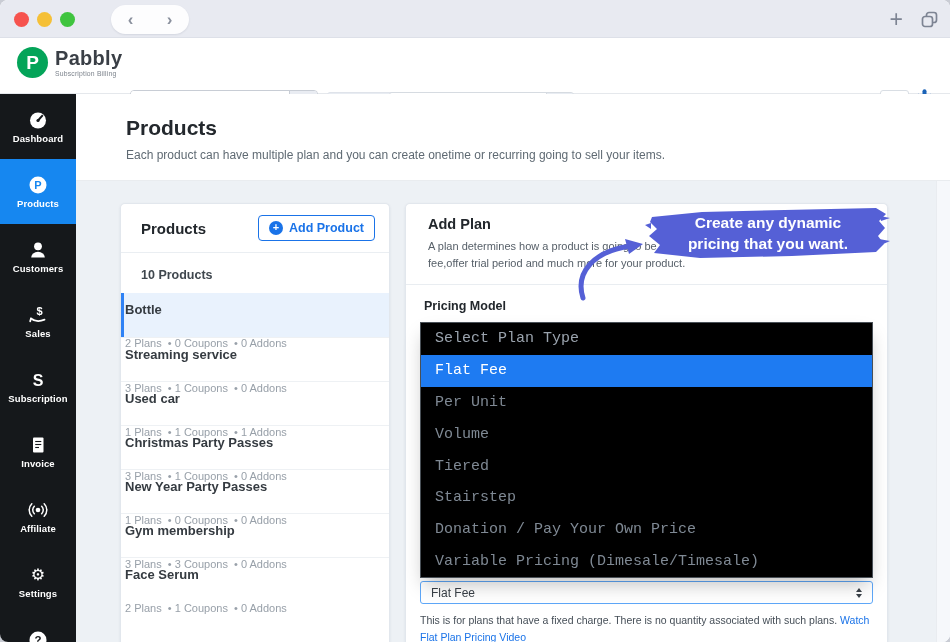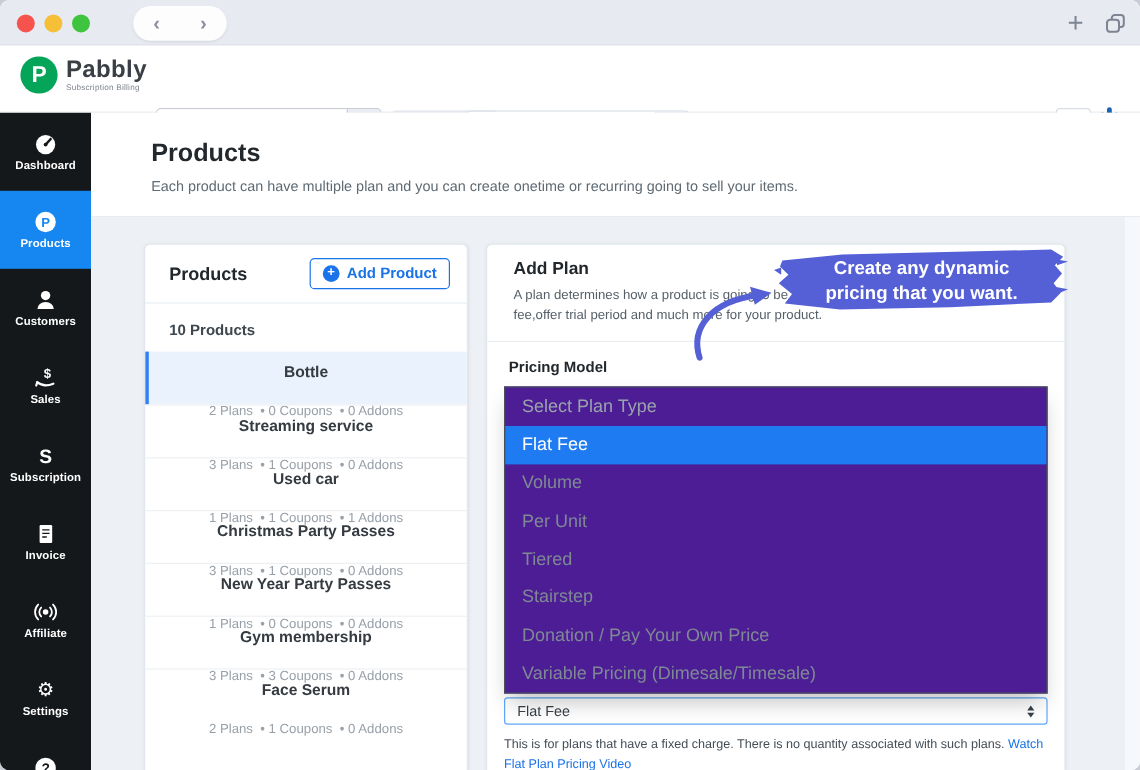--- a/index.html
+++ b/index.html
@@ -82,34 +82,34 @@
   
   .pl-head { display:flex; align-items:center; justify-content:space-between;
              padding:11px 14px 11px 20px; border-bottom:1px solid #eaeef2; }
   .pl-title { font-size:15px; font-weight:bold; color:#22272c; }
   .addbtn { display:flex; align-items:center; gap:6px; height:26px; padding:0 10px; background:#fff;
             border:1px solid #1a73e8; border-radius:4px; color:#1a73e8; font-size:12.5px;
             font-weight:bold; cursor:pointer; font-family:inherit; }
   .addbtn .plus { width:14px; height:14px; border-radius:50%; background:#1a73e8; color:#fff;
                   font-size:11px; line-height:13px; text-align:center; font-weight:bold; }
   .pl-count { padding:15px 20px 11px; font-size:12.5px; font-weight:700; color:#3f474e; }
-  .p-item { height:44px; padding:9px 4px 0; cursor:pointer; border-top:1px solid #eef1f4; position:relative;text-align:center; }
+  .p-item { height:44px; padding:9px 4px 0; cursor:pointer; border-top:1px solid #eef1f4; position:relative; }
   .p-name { font-size:13px; font-weight:600; color:#353b41; }
   .p-meta { font-size:11px; color:#98a0a9; margin-top:20px; white-space:pre; }
   .p-item.selected { background:#e9f2fd; border-top-color:#e9f2fd; }
   .p-item.selected::before { content:""; position:absolute; left:0; top:0; bottom:0; width:3px; background:#2f82f5; }
 
   
   .plan-head { padding:12px 22px 12px; border-bottom:1px solid #e9edf1; }
   .plan-title { font-size:14.5px; font-weight:bold; color:#22272c; }
   .plan-desc { font-size:11px; color:#565f68; line-height:1.55; margin-top:6px; width:445px; }
   .plan-body { padding:10px 14px 0; }
   .pm-label { font-size:12.5px; font-weight:bold; color:#22272c; margin:4px 0 0 4px; }
-  .listbox { margin-top:9px; border:1.5px solid #495057; background:#4c1d95;
-             box-shadow:0 10px 18px -4px rgba(0,0,0,.25); position:relative; z-index:5; }
+  .listbox { margin-top:9px; border:1.5px solid #495057; background:#000000;
+             box-shadow:0 10px 18px -4px rgba(0,0,0,.25); position:relative; z-index:5;font-family:Liberation Mono, monospace; }
   .opt { height:31.8px; display:flex; align-items:center; padding:0 14px; font-size:15px;
          color:#7f8994; cursor:pointer; }
   .opt-placeholder { color:#9aa3ad; }
   .opt-selected { background:#1e7bf2; color:#fff; }
   .selectbox { margin-top:3px; height:23px; border:1.5px solid #5ea7f8; border-radius:3px;
                display:flex; align-items:center; justify-content:space-between; padding:0 10px;
                font-size:12px; color:#3a4148; cursor:pointer; background:#fff; }
   .stepper { display:flex; flex-direction:column; gap:2px; }
   .stepper i { width:0; height:0; border-left:3.5px solid transparent; border-right:3.5px solid transparent; }
   .step-up { border-bottom:4px solid #3a4148; }
@@ -360,22 +360,22 @@
             <span>fee,offer trial period and much more for your product.</span>
           </div>
         </div>
 
         <div class="plan-body">
           <div class="pm-label">Pricing Model</div>
 
           <div class="listbox">
             <div class="opt opt-placeholder">Select Plan Type</div>
             <div class="opt opt-selected">Flat Fee</div>
+            <div class="opt">Per Unit</div>
             <div class="opt">Volume</div>
-            <div class="opt">Per Unit</div>
             <div class="opt">Tiered</div>
             <div class="opt">Stairstep</div>
             <div class="opt">Donation / Pay Your Own Price</div>
             <div class="opt">Variable Pricing (Dimesale/Timesale)</div>
           </div>
 
           <div class="selectbox">
             <span>Flat Fee</span>
             <span class="stepper">
               <i class="step-up"></i>

